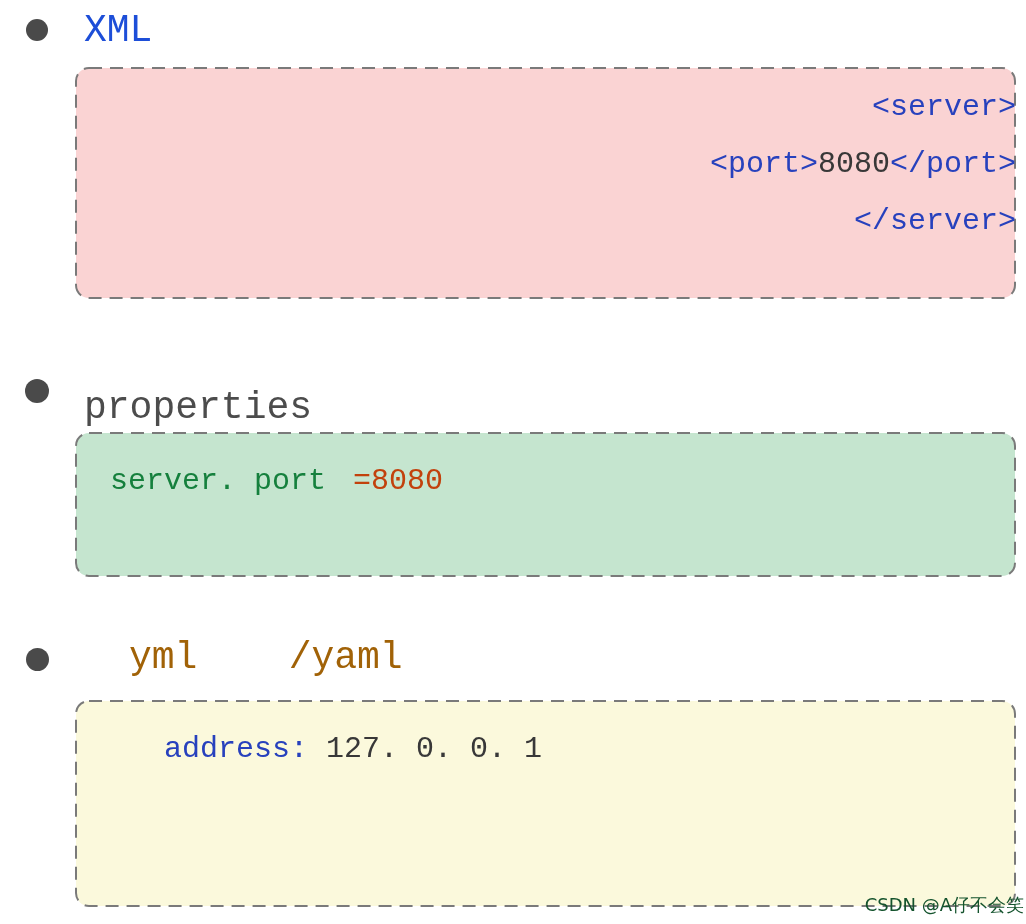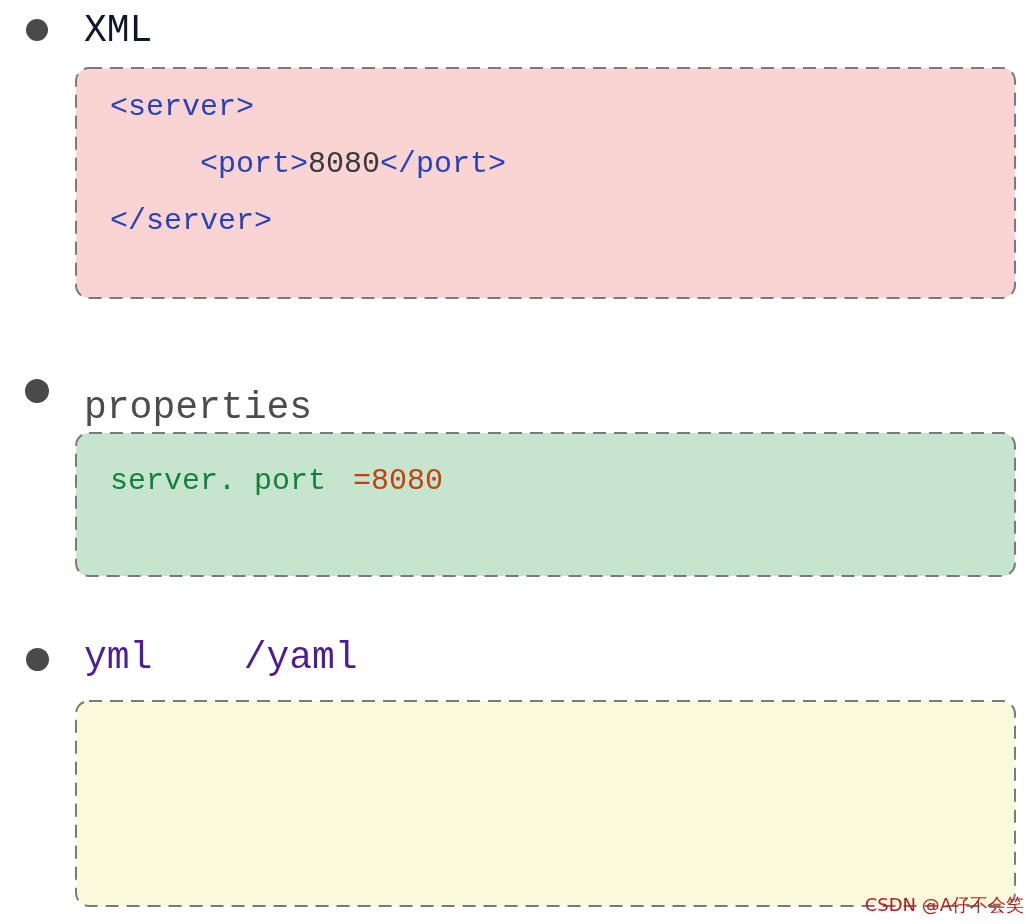--- a/index.html
+++ b/index.html
@@ -41,21 +41,21 @@
   .code-box svg {
     position: absolute;
     left: 0; top: 0;
     display: block;
   }
   .box-content {
     position: absolute;
     left: 0; top: 0; right: 0; bottom: 0;
     padding-left: 35px;
   }
-  .s0 .box-content { padding-top: 12px; }
+  .s0 .box-content { padding-top: 12px; text-align: right; }
   .s1 .box-content { padding-top: 18px; }
   .s2 .box-content { padding-top: 18px; }
   .code-line {
     font-size: 30px;
     white-space: pre;
   }
   .s0 .code-line { line-height: 57px; }
   .s1 .code-line { line-height: 63px; }
   .s2 .code-line { line-height: 62px; }
   .watermark {
@@ -66,21 +66,21 @@
     color: #b5b5b5;
     font-family: "DejaVu Sans", "Liberation Sans", sans-serif;
     white-space: pre;
     z-index: 5;
   }
 </style>
 </head>
 <body>
 
 <div class="bullet s0" style="background: rgb(74, 74, 74);"></div>
-<div class="heading s0" style="color: #0f172a;">XML</div>
+<div class="heading s0" style="color: #1d4ed8;">XML</div>
 <div class="code-box s0">
   <svg width="941" height="232">
     <rect x="1" y="1" width="939" height="230" rx="13" ry="13" stroke-width="2" stroke-dasharray="13 8" fill="#fad3d3" stroke="#7a7a7a"></rect>
   </svg>
   <div class="box-content">
       <div class="code-line"><span style="color: rgb(39, 65, 189);">&lt;server&gt;</span></div>
       <div class="code-line"><span style="color: rgb(39, 65, 189);">     &lt;port&gt;</span><span style="color: rgb(56, 56, 56);">8080</span><span style="color: rgb(39, 65, 189);">&lt;/port&gt;</span></div>
       <div class="code-line"><span style="color: rgb(39, 65, 189);">&lt;/server&gt;</span></div>
     </div>
 </div>
@@ -90,22 +90,23 @@
 <div class="code-box s1">
   <svg width="941" height="145">
     <rect x="1" y="1" width="939" height="143" rx="13" ry="13" stroke-width="2" stroke-dasharray="13 8" fill="#c5e5cf" stroke="#7a7a7a"></rect>
   </svg>
   <div class="box-content">
       <div class="code-line"><span style="color: #15803d;">server. port</span><span style="color: #c2410c; margin-left: 27px;">=8080</span></div>
     </div>
 </div>
 
 <div class="bullet s2" style="background: rgb(74, 74, 74);"></div>
-<div class="heading s2" style="color: #4c1d95;">yml    /yaml</div>
+<div class="heading s2" style="color: #a16207; margin-left: 45px;">yml    /yaml</div>
 <div class="code-box s2">
   <svg width="941" height="207">
     <rect x="1" y="1" width="939" height="205" rx="13" ry="13" stroke-width="2" stroke-dasharray="13 8" fill="#fbf9dc" stroke="#7a7a7a"></rect>
   </svg>
   <div class="box-content">
+      <div class="code-line"><span style="color: rgb(39, 65, 189);">   address:</span><span style="color: rgb(56, 56, 56);"> 127. 0. 0. 1</span></div>
     </div>
 </div>
 
-<div class="watermark" style="color: #b91c1c; margin-left: 21px;">CSDN @A仔不会笑</div>
+<div class="watermark" style="color: #14532d; margin-left: 21px;">CSDN @A仔不会笑</div>
 
 </body></html>

